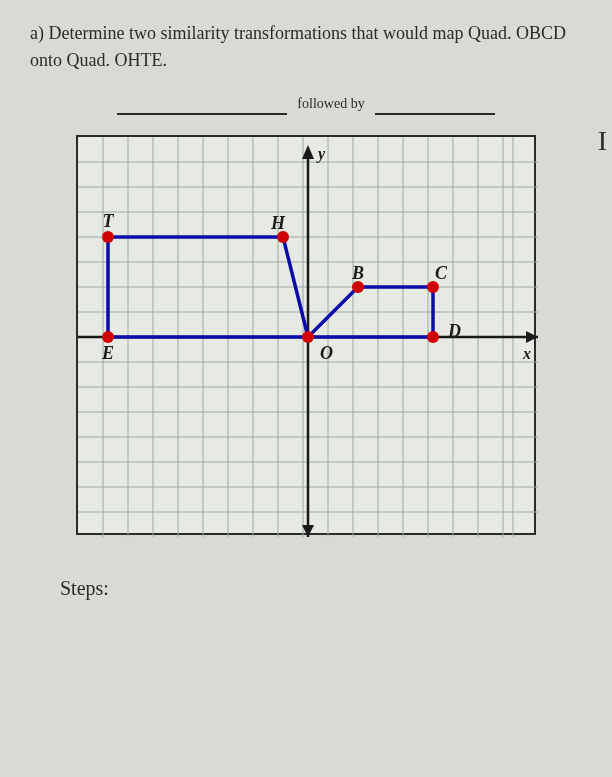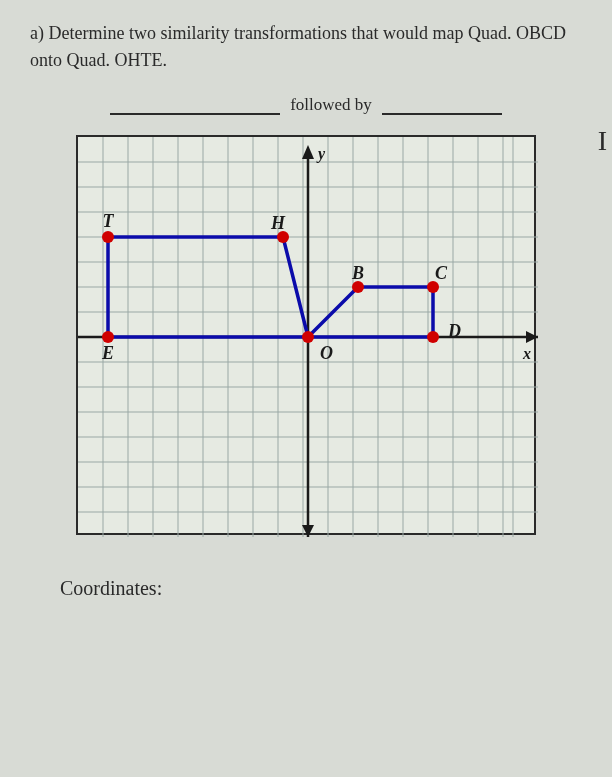--- a/index.html
+++ b/index.html
@@ -13,25 +13,25 @@
       position: relative;
     }
     .question {
       font-size: 18px;
       line-height: 1.5;
       margin-bottom: 19px;
       font-weight: 500;
     }
     .blanks-row {
       display: flex;
-      align-items: flex-end;
+      align-items: center;
       justify-content: center;
       gap: 10px;
       margin-bottom: 20px;
-      font-size: 17px;
+      font-size: 14px;
     }
     .blank {
       border-bottom: 2px solid #2a2a2a;
       min-width: 170px;
       height: 22px;
       display: inline-block;
     }
     .blank.short { min-width: 120px; }
     .graph-wrap {
       display: flex;
@@ -152,14 +152,14 @@
       <text class="lbl" x="363" y="142" text-anchor="middle">C</text>
       <text class="lbl" x="370" y="200" text-anchor="start">D</text>
       <text class="lbl" x="242" y="222" text-anchor="start">O</text>
       <text class="axlbl" x="240" y="22">y</text>
       <text class="axlbl" x="445" y="222">x</text>
     </svg>
   </div>
 </div>
 
 <div class="steps">
-  <div>Coordinates:</div>
+  <div>Steps:</div>
 </div>
 
 </body></html>

